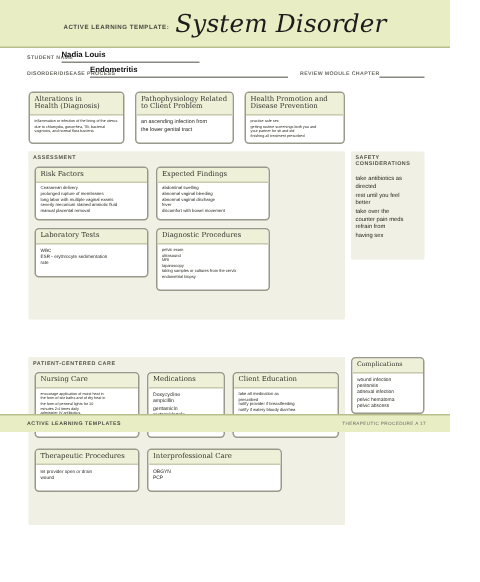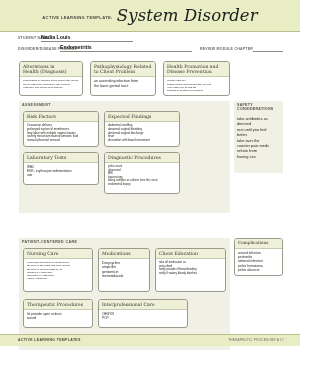--- a/index.html
+++ b/index.html
@@ -4,21 +4,21 @@
 <style>
   html,body{margin:0;padding:0;}
   body{
     width:300px;height:388px;
     background:#ffffff;
     font-family:"Liberation Sans", sans-serif;
     color:#231f20;
     overflow:hidden;
     position:relative;
   }
-  .page{position:relative;width:300px;height:346px;box-sizing:border-box;padding-left:13px;}
+  .page{position:relative;width:300px;height:288px;box-sizing:border-box;padding-left:13px;}
 
   
   .header-band{
     position:absolute;left:0;top:0;width:300px;height:31px;
     background:#e8edc4;
     border-bottom:1px solid #b9bf8c;
   }
   .header-inner{
     position:absolute;left:0;top:0;width:300px;height:31px;
     display:flex;align-items:center;justify-content:center;

